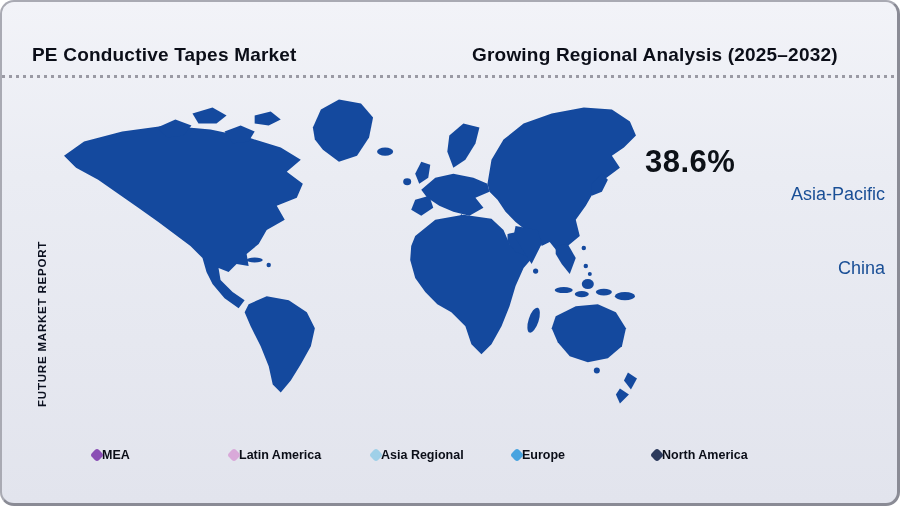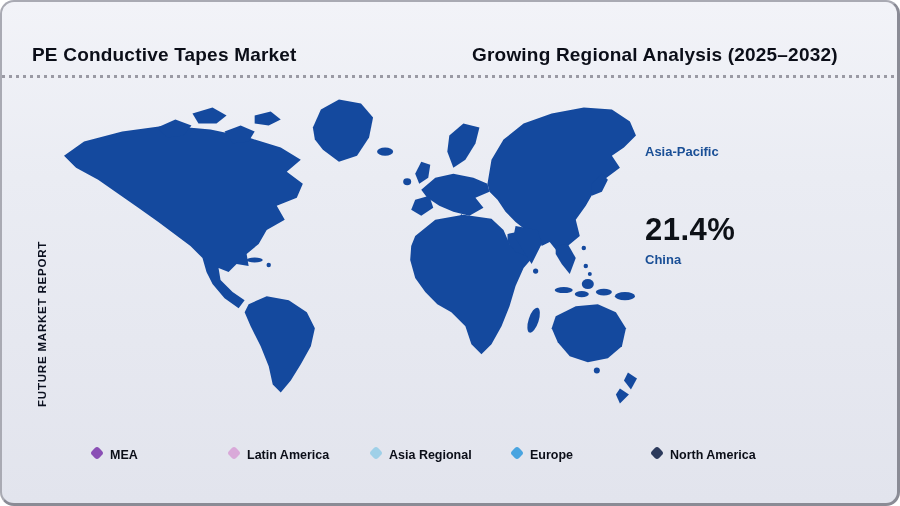--- a/index.html
+++ b/index.html
@@ -28,24 +28,24 @@
     writing-mode:vertical-rl; transform:rotate(180deg);
     font-size:11.5px; font-weight:bold; color:#0c1120; letter-spacing:0.8px;
     white-space:nowrap;
   }
   .map-wrap { position:absolute; left:60px; top:84px; width:582px; height:344px; }
   .map-wrap svg { width:100%; height:100%; display:block; }
   .stats { position:absolute; left:643px; top:142px; width:240px; }
   .stat-block { margin-bottom:34px; }
   .stat-label { font-size:15px; font-weight:bold; color:#0b1120; margin-bottom:8px; }
   .stat-value { font-size:31px; font-weight:bold; color:#0d1117; letter-spacing:0.5px; margin-bottom:4px; }
-  .stat-region { font-size:13px; font-weight:bold; color:#1a4f96; }
+  .stat-region { font-size:18px; font-weight:normal; color:#1a4f96;text-align:right; }
   .stat-block.second { margin-top:53px; }
   .legend { position:absolute; left:0; top:446px; width:100%; height:18px; }
-  .legend-item { position:absolute; top:0; display:flex; align-items:flex-start; gap:8px; }
+  .legend-item { position:absolute; top:0; display:flex; align-items:center; gap:0; }
   .legend-dot { width:10px; height:10px; border-radius:3px; transform:rotate(45deg); flex:0 0 auto; }
   .legend-label { font-size:12.5px; font-weight:bold; color:#0b0e18; }
 </style>
 </head>
 <body>
 
 <div class="frame">
 
   <div class="title-left">PE Conductive Tapes Market</div>
   <div class="title-right">Growing Regional Analysis (2025–2032)</div>
@@ -107,24 +107,24 @@
       <path fill="currentColor" d="M492 228 L512 218 L534 216 L552 224 L562 240 L558 258 L544 270 L524 274 L506 268 L494 254 L488 240 Z"></path>
       <circle fill="currentColor" cx="533" cy="282" r="3"></circle>
 
       <path fill="currentColor" d="M564 284 l9 6 l-6 11 l-7 -9 Z"></path>
       <path fill="currentColor" d="M556 300 l9 6 l-9 9 l-4 -9 Z"></path>
     </svg>
   </div>
 
   <div class="stats">
     <div class="stat-block">
+      <div class="stat-value">38.6%</div>
       <div class="stat-region">Asia-Pacific</div>
     </div>
     <div class="stat-block second">
-      <div class="stat-value">21.4%</div>
       <div class="stat-region">China</div>
     </div>
   </div>
 
   <div class="legend">
     <div class="legend-item" style="left:90px">
       <span class="legend-dot" style="background: rgb(138, 79, 181);"></span>
       <span class="legend-label">MEA</span>
     </div>
     <div class="legend-item" style="left:227px">

